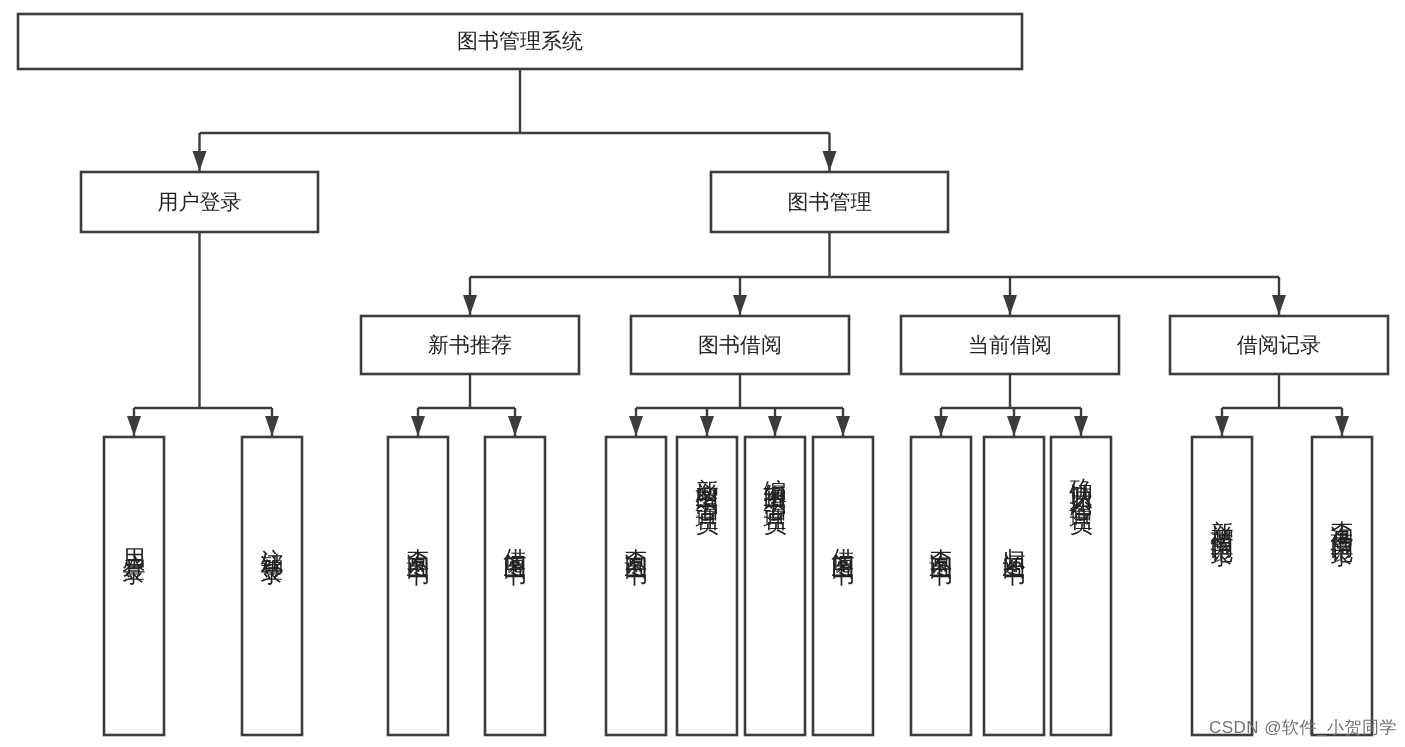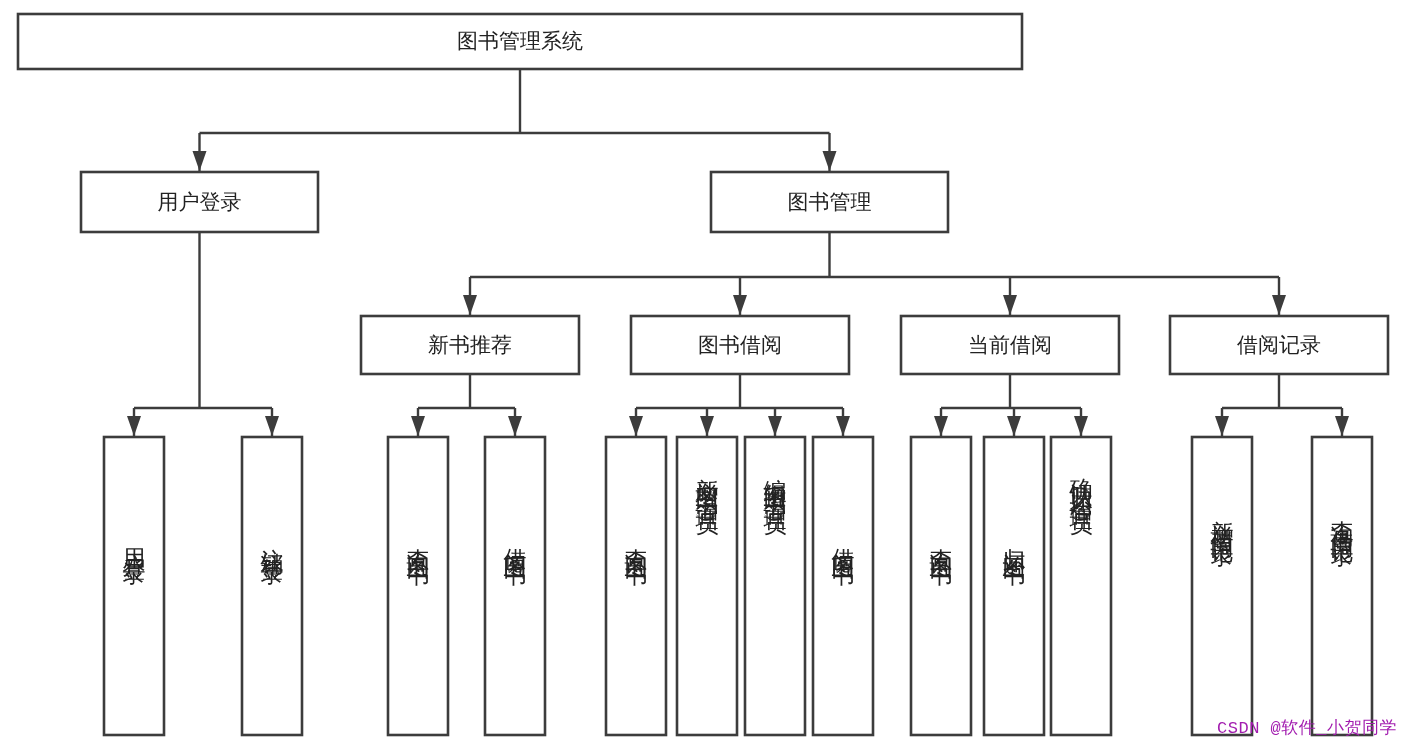--- a/index.html
+++ b/index.html
@@ -64,23 +64,23 @@
     font-size: 23px;
     line-height: 1.0;
     color: #222222;
     letter-spacing: 5px;
     white-space: nowrap;
   }
   .watermark {
     position: absolute;
     right: 8px;
     bottom: 8px;
-    font-family: Liberation Mono, monospace;
+    font-family: Liberation Sans, sans-serif;
     font-size: 17px;
-    color: #a21caf;
+    color: #737373;
     white-space: nowrap;
     letter-spacing: 0.5px;
   }
 </style>
 </head>
 <body>
 
 <div id="diagram-root">
 
   <svg id="flowchart" viewBox="0 0 1405 747">

